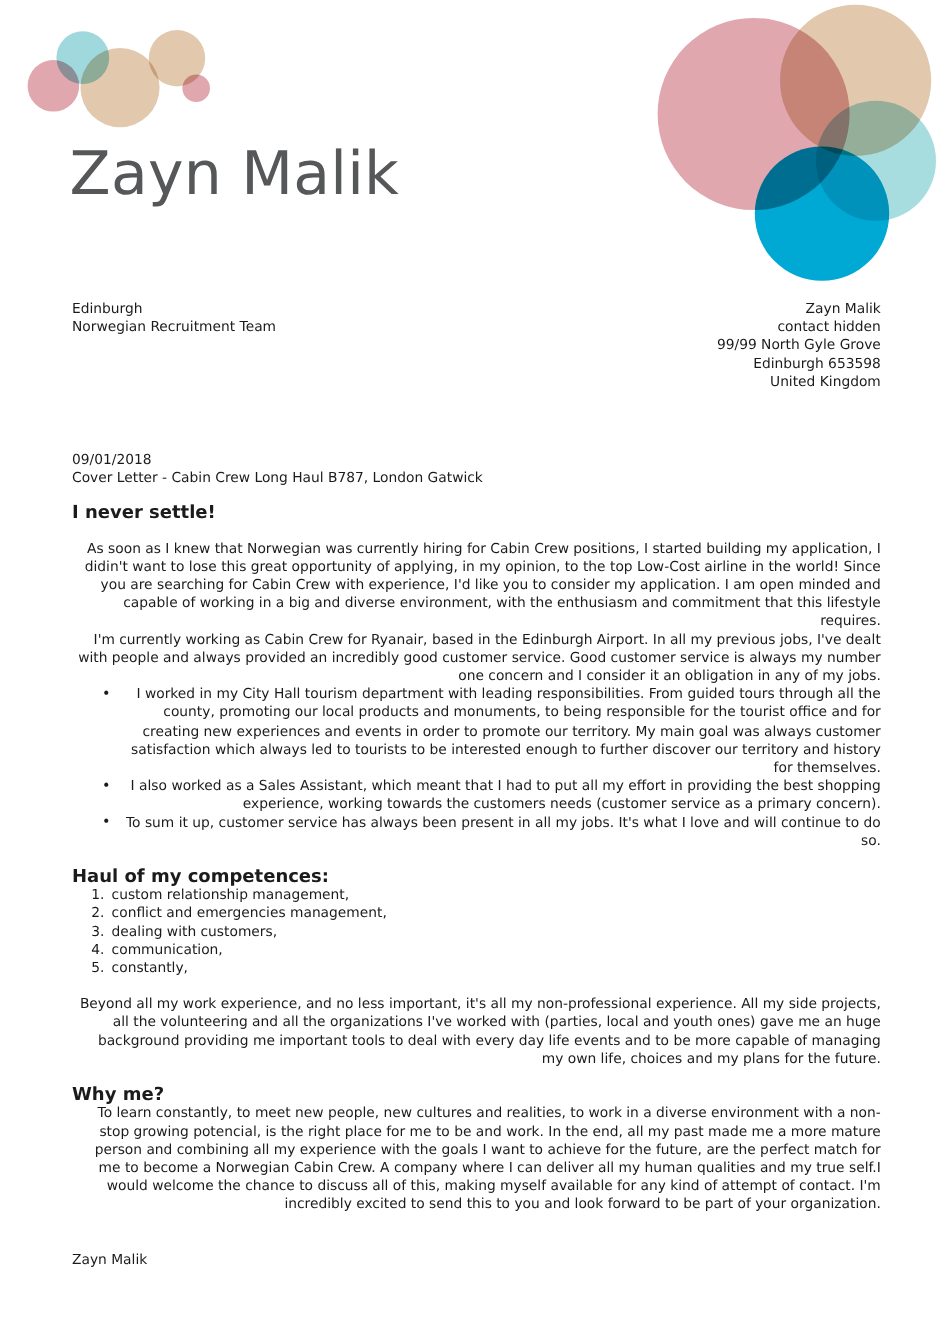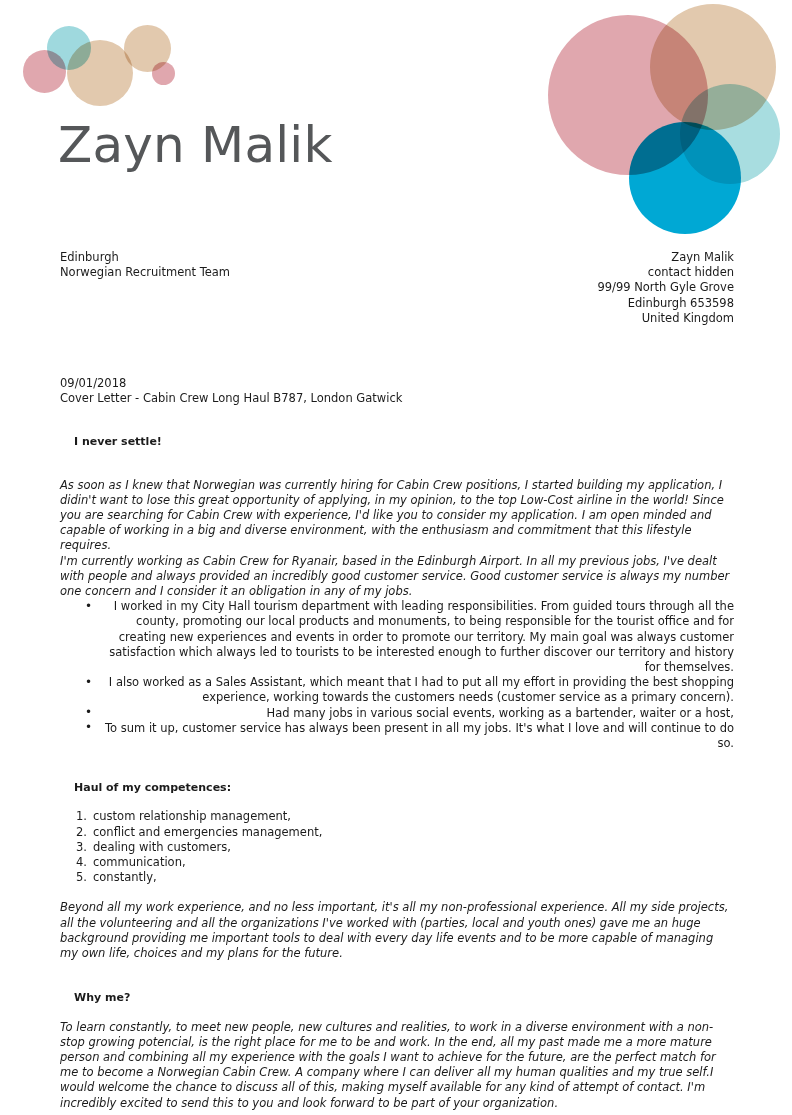--- a/index.html
+++ b/index.html
@@ -65,29 +65,28 @@
     top: 376px;
     width: 674px;
     font-size: 11.5px;
     line-height: 15.2px;
   }
   .meta-line { white-space: nowrap; }
   .spacer-sm { height: 14px; }
   .spacer-md { height: 15px; }
 
   h3.section-title {
-    margin: 14px;
-    font-size: 11px;
+    margin: 0;
+    font-size: 15px;
     line-height: 15.2px;
     font-weight: bold;
   }
   p.para {
     margin: 0;
-    text-align: left;
-    font-style: italic;
+    text-align: right;
   }
 
   ul.bullets {
     margin: 0;
     padding: 0 0 0 25px;
     list-style: none;
   }
   ul.bullets > li {
     position: relative;
     padding-left: 13px;
@@ -168,21 +167,20 @@
   <h3 class="section-title">I never settle!</h3>
 
   <div class="spacer-sm"></div>
 
   <p class="para">As soon as I knew that Norwegian was currently hiring for Cabin Crew positions, I started building my application, I didin't want to lose this great opportunity of applying, in my opinion, to the top Low-Cost airline in the world! Since you are searching for Cabin Crew with experience, I'd like you to consider my application. I am open minded and capable of working in a big and diverse environment, with the enthusiasm and commitment that this lifestyle requires.</p>
   <p class="para">I'm currently working as Cabin Crew for Ryanair, based in the Edinburgh Airport. In all my previous jobs, I've dealt with people and always provided an incredibly good customer service. Good customer service is always my number one concern and I consider it an obligation in any of my jobs.</p>
 
   <ul class="bullets">
     <li>I worked in my City Hall tourism department with leading responsibilities. From guided tours through all the county, promoting our local products and monuments, to being responsible for the tourist office and for creating new experiences and events in order to promote our territory. My main goal was always customer satisfaction which always led to tourists to be interested enough to further discover our territory and history for themselves.</li>
     <li>I also worked as a Sales Assistant, which meant that I had to put all my effort in providing the best shopping experience, working towards the customers needs (customer service as a primary concern).</li>
-    <li>Had many jobs in various social events, working as a bartender, waiter or a host,</li>
     <li>To sum it up, customer service has always been present in all my jobs. It's what I love and will continue to do so.</li>
   </ul>
 
   <div class="spacer-md"></div>
 
   <h3 class="section-title">Haul of my competences:</h3>
 
   <ol class="numbers">
     <li>custom relationship management,</li>
     <li>conflict and emergencies management,</li>

